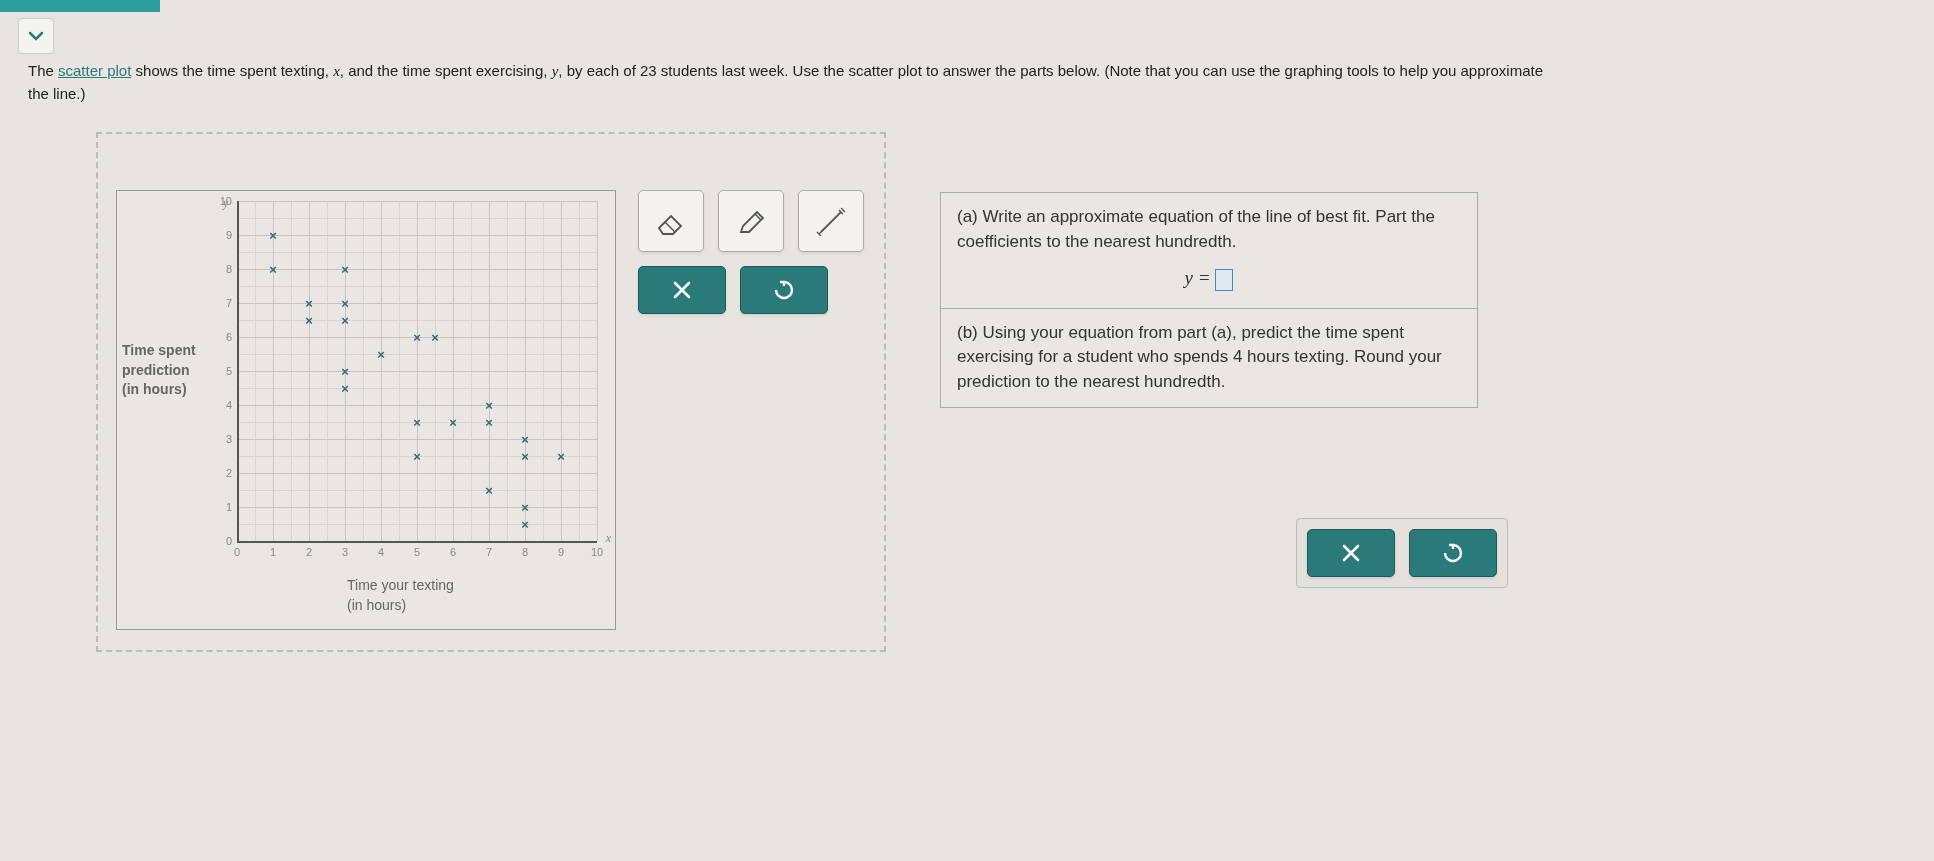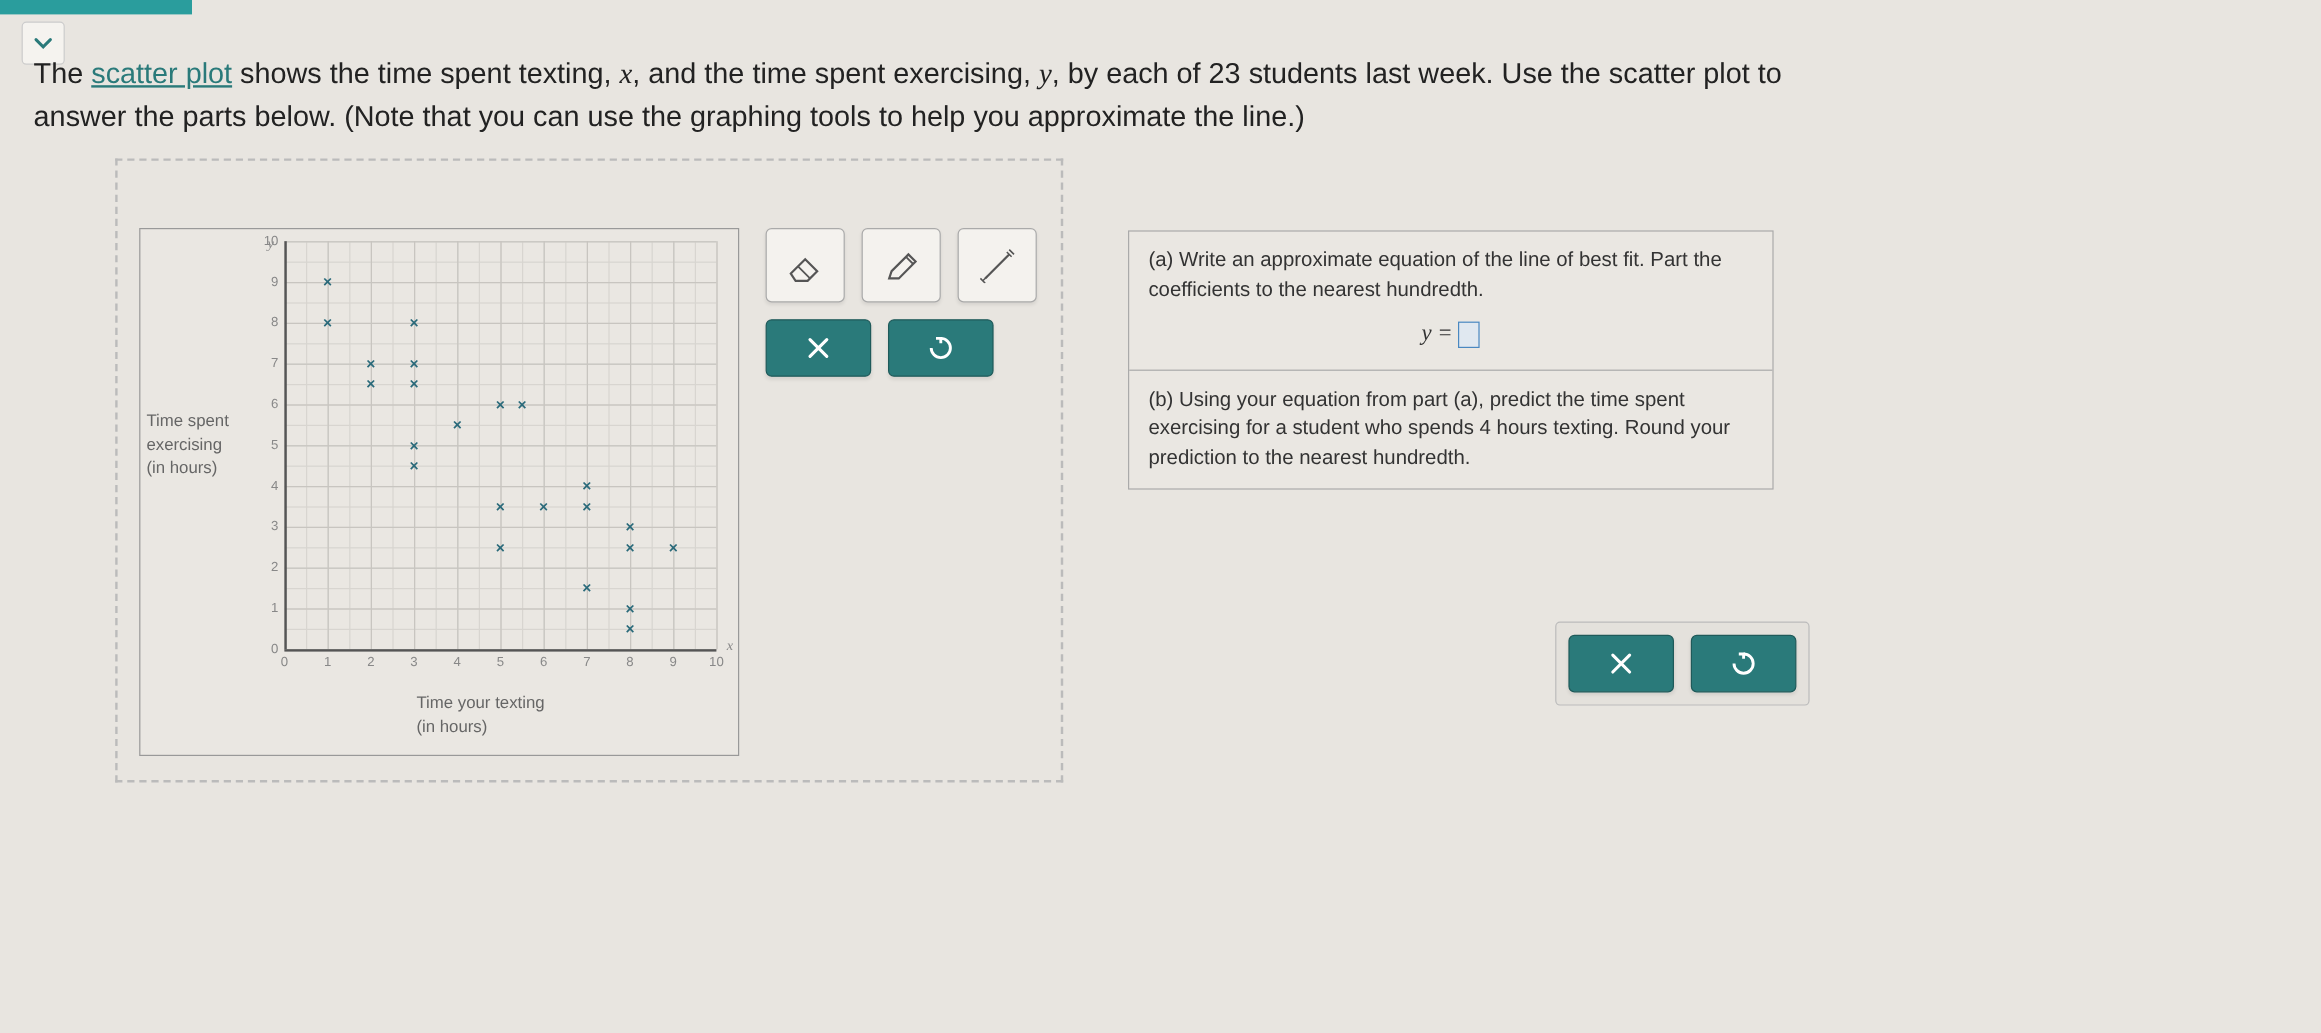--- a/index.html
+++ b/index.html
@@ -24,23 +24,23 @@
     background: #f5f3ef;
     border: 1px solid #ccc;
     border-radius: 4px;
     display: flex;
     align-items: center;
     justify-content: center;
     cursor: pointer;
   }
   .intro {
     position: absolute;
-    top: 44px; left: 28px;
+    top: 60px; left: 28px;
     width: 1520px;
-    font-size: 24px;
+    font-size: 15px;
     line-height: 1.5;
     color: #222;
   }
   .intro .link {
     color: #2a7a7a;
     text-decoration: underline;
   }
   .math-i { font-style: italic; font-family: 'Times New Roman', serif; }
   .main-wrap {
     position: absolute;
@@ -96,20 +96,21 @@
     transform: translateX(-50%);
   }
   .axis-label-y {
     position: absolute;
     top: 140px; left: -115px;
     width: 100px;
     font-size: 14px;
     color: #666;
     text-align: left;
     line-height: 1.4;
+    font-weight: bold;
   }
   .axis-label-x {
     position: absolute;
     top: 375px; left: 110px;
     font-size: 14px;
     color: #666;
     line-height: 1.4;
   }
   .y-letter { position:absolute; top:-5px; left:-14px; font-size:12px; font-style:italic; color:#888; font-family:'Times New Roman',serif;}
   .x-letter { position:absolute; top:330px; right:-14px; font-size:12px; font-style:italic; color:#888; font-family:'Times New Roman',serif;}
@@ -325,21 +326,21 @@
           <div class="data-pt" style="left: 252px; top: 221px;">×</div>
           <div class="data-pt" style="left: 252px; top: 289px;">×</div>
           <div class="data-pt" style="left: 288px; top: 238px;">×</div>
           <div class="data-pt" style="left: 288px; top: 255px;">×</div>
           <div class="data-pt" style="left: 288px; top: 306px;">×</div>
           <div class="data-pt" style="left: 288px; top: 323px;">×</div>
           <div class="data-pt" style="left: 324px; top: 255px;">×</div>
         </div>
       <div class="axis-label-y">
         <span>Time spent</span><br>
-        <span>exercising</span><br>
+        <span>prediction</span><br>
         <span>(in hours)</span>
       </div>
       <div class="axis-label-x">
         <span>Time your texting</span><br>
         <span>(in hours)</span>
       </div>
     </div>
   </div>
 
   <div class="tools">

